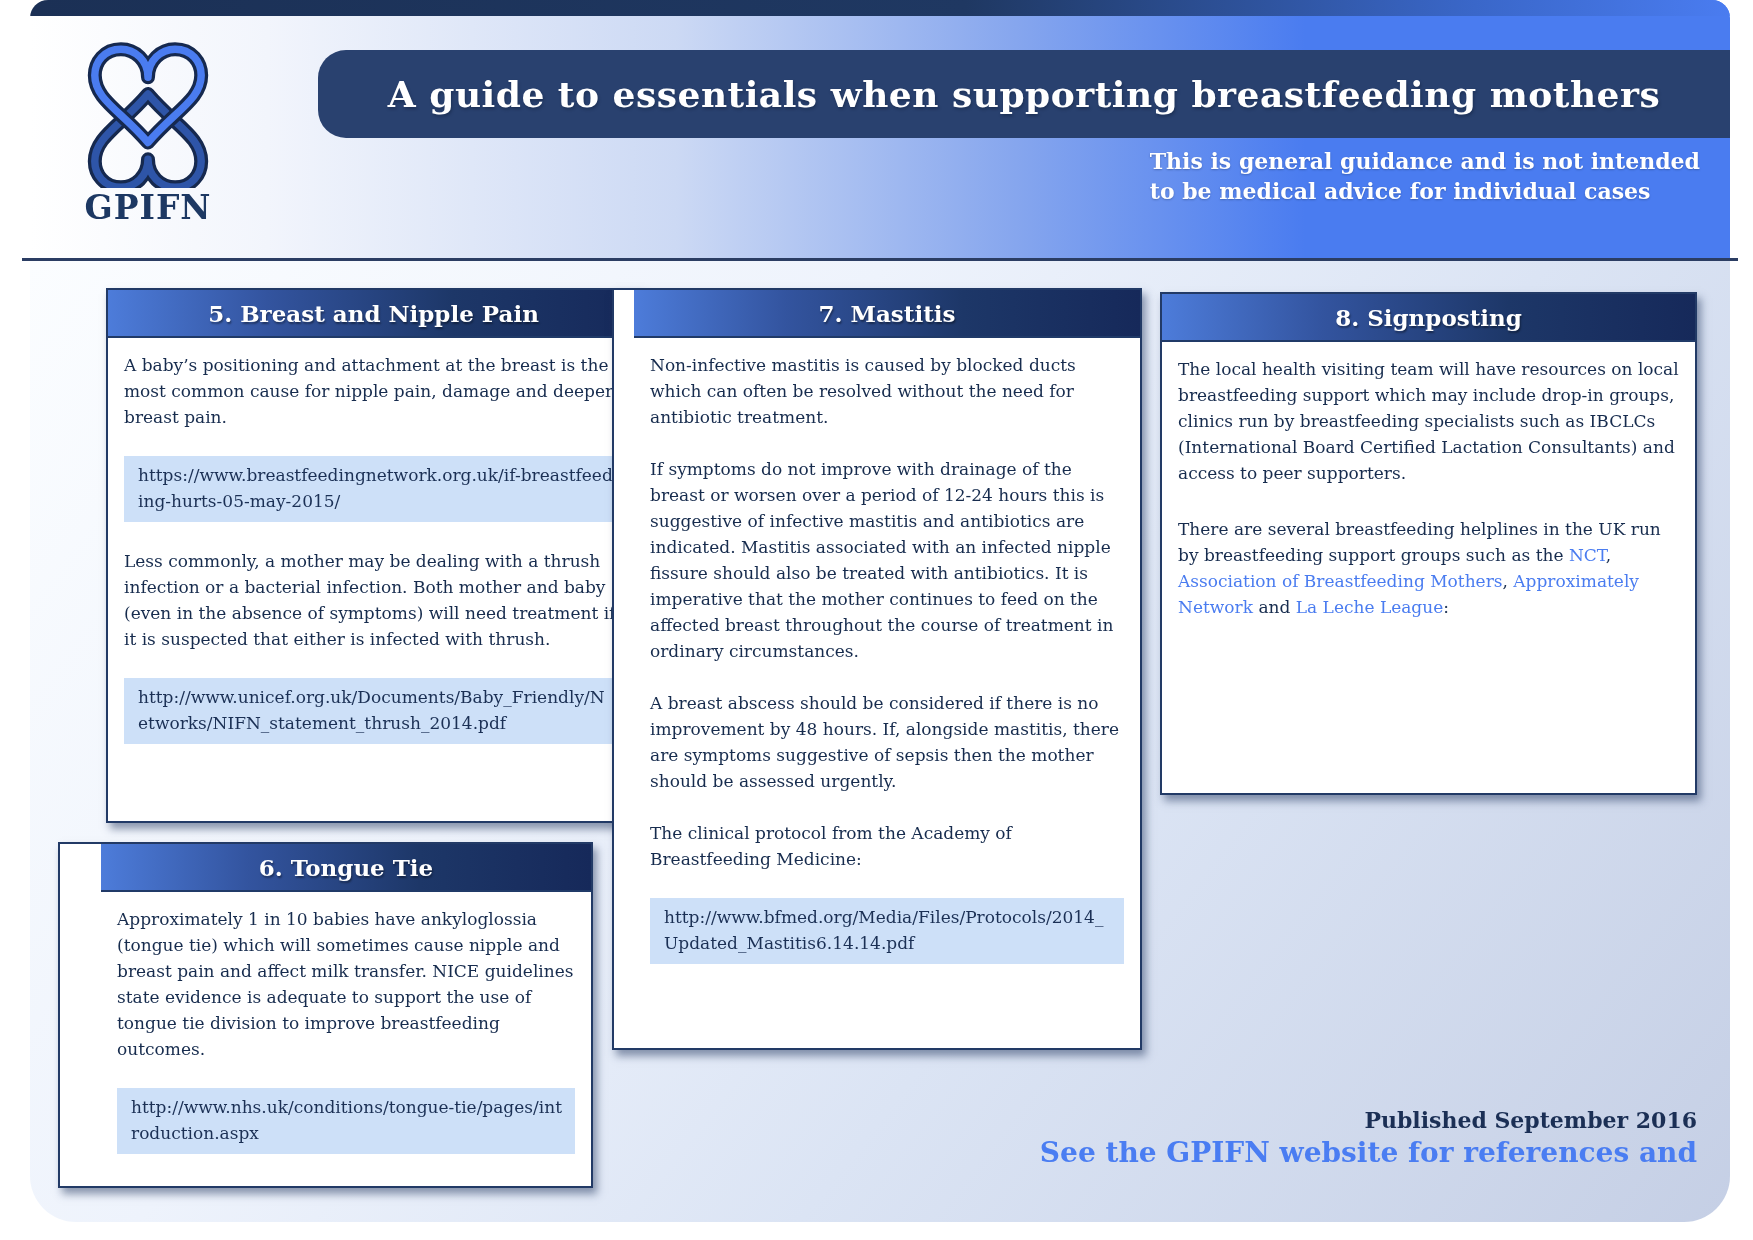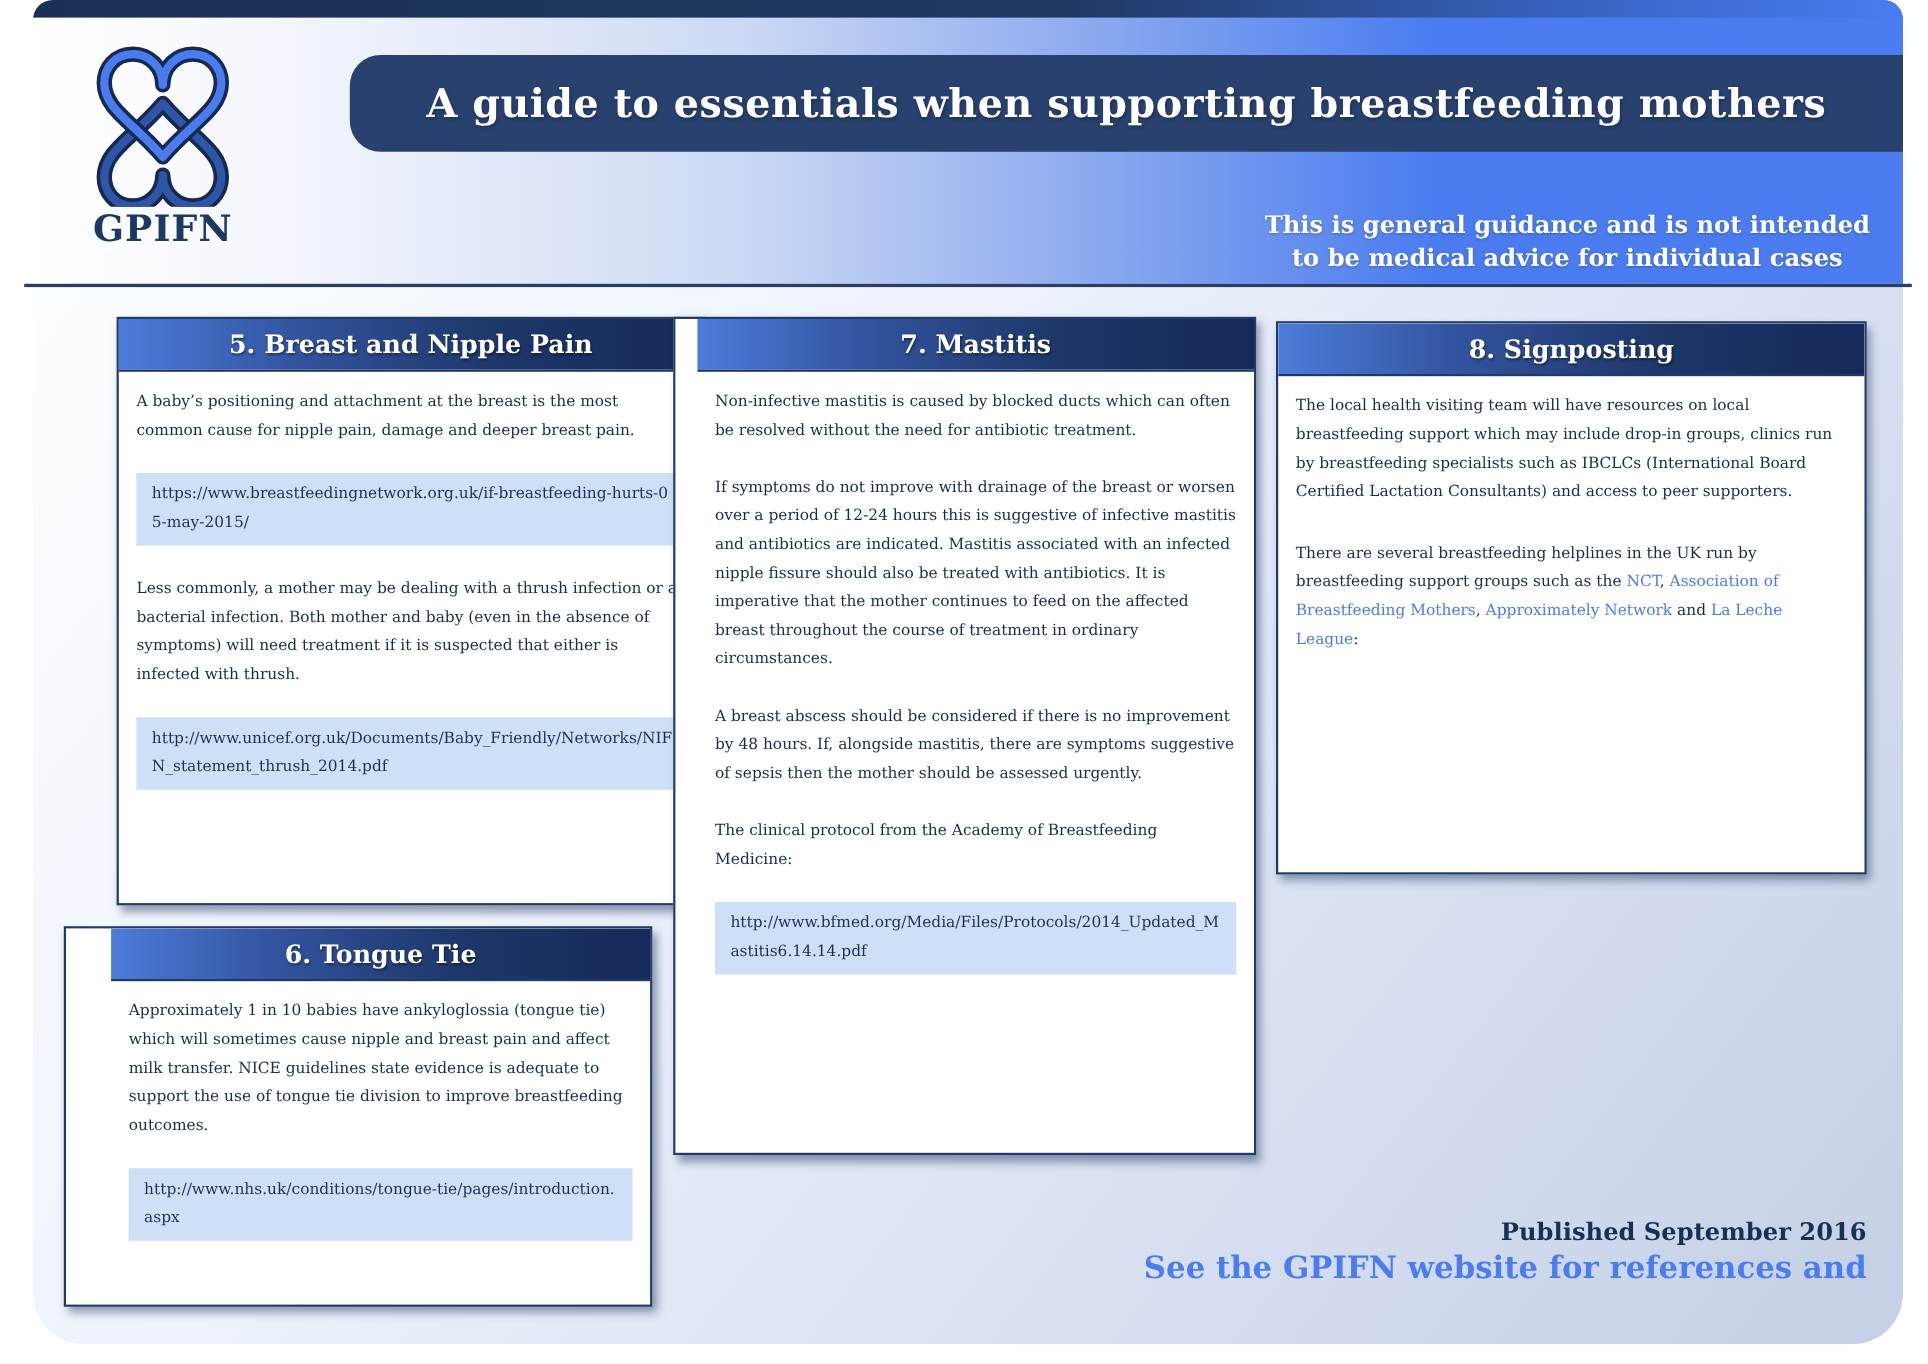--- a/index.html
+++ b/index.html
@@ -11,38 +11,38 @@
   
   .header{position:absolute;left:0;top:0;width:100%;height:258px;
           background:linear-gradient(90deg,#ffffff 0%,#f2f5fc 14%,#ccd9f4 38%,#86a6ee 58%,#4a7cf0 75%);}
   .top-strip{position:absolute;left:0;top:0;width:100%;height:16px;
              background:linear-gradient(90deg,#1b3055 0%,#1f3862 55%,#3a67c9 85%,#4a7cf0 100%);}
   .title-banner{position:absolute;left:288px;top:50px;width:1412px;height:88px;
                 background:#29416f;border-radius:28px 0 0 28px;
                 display:flex;align-items:center;justify-content:center;}
   .title-banner span{color:#ffffff;font-size:36px;font-weight:700;letter-spacing:.5px;
                      text-shadow:1px 2px 3px rgba(10,20,40,.35);white-space:nowrap;}
-  .disclaimer{position:absolute;right:30px;top:146px;text-align:center;color:#ffffff;
+  .disclaimer{position:absolute;right:30px;top:146px;text-align:left;color:#ffffff;
               font-size:22px;font-weight:700;line-height:30px;
-              text-shadow:0 1px 2px rgba(20,40,80,.35);margin-top:44px;}
+              text-shadow:0 1px 2px rgba(20,40,80,.35);}
   .logo{position:absolute;left:40px;top:28px;width:156px;text-align:center;}
   .logo svg{display:block;margin:0 auto;}
   .logo-text{font-size:33px;font-weight:700;color:#1d3863;letter-spacing:1px;margin-top:0;}
   .separator{position:absolute;left:-8px;top:258px;width:1716px;height:3px;background:#2b3d63;z-index:4;}
   
   .bodyzone{position:absolute;left:0;top:261px;width:100%;height:961px;
             background:linear-gradient(128deg,#fbfdff 0%,#eef3fc 35%,#dbe4f4 62%,#c5cfe5 100%);}
   .card{position:absolute;background:#ffffff;border:2px solid #223a66;
         box-shadow:4px 6px 8px rgba(35,55,95,.5);overflow:hidden;}
   .card-header{height:48px;border-bottom:2px solid #203a68;
                background:linear-gradient(90deg,#4d7cda 0%,#33549f 30%,#1d3768 65%,#16295a 100%);
                display:flex;align-items:center;justify-content:center;}
   .card-header span{color:#ffffff;font-size:23px;font-weight:700;
                     text-shadow:1px 2px 2px rgba(0,0,0,.4);}
-  .card-body{padding:14px 16px 16px;color:#172c4e;font-size:14px;line-height:26px;}
+  .card-body{padding:14px 16px 16px;color:#172c4e;font-size:17px;line-height:26px;}
   .card-body p{margin:0 0 26px;}
   .card-body p:last-child{margin-bottom:0;}
   .linkbox{background:#cde0f8;color:#1b3055;padding:6px 10px 8px 14px;margin:0 0 26px;
            word-break:break-all;line-height:26px;}
   .linkbox:last-child{margin-bottom:0;}
   .card5{left:28px;top:27px;width:535px;height:535px;margin-left:48px;}
   .card6{left:28px;top:581px;width:535px;height:346px;padding-left:41px;}
   .card7{left:582px;top:27px;width:530px;height:762px;padding-left:20px;}
   .card8{left:1130px;top:31px;width:537px;height:503px;}
   .card8 .card-body p{margin-bottom:30px;}

